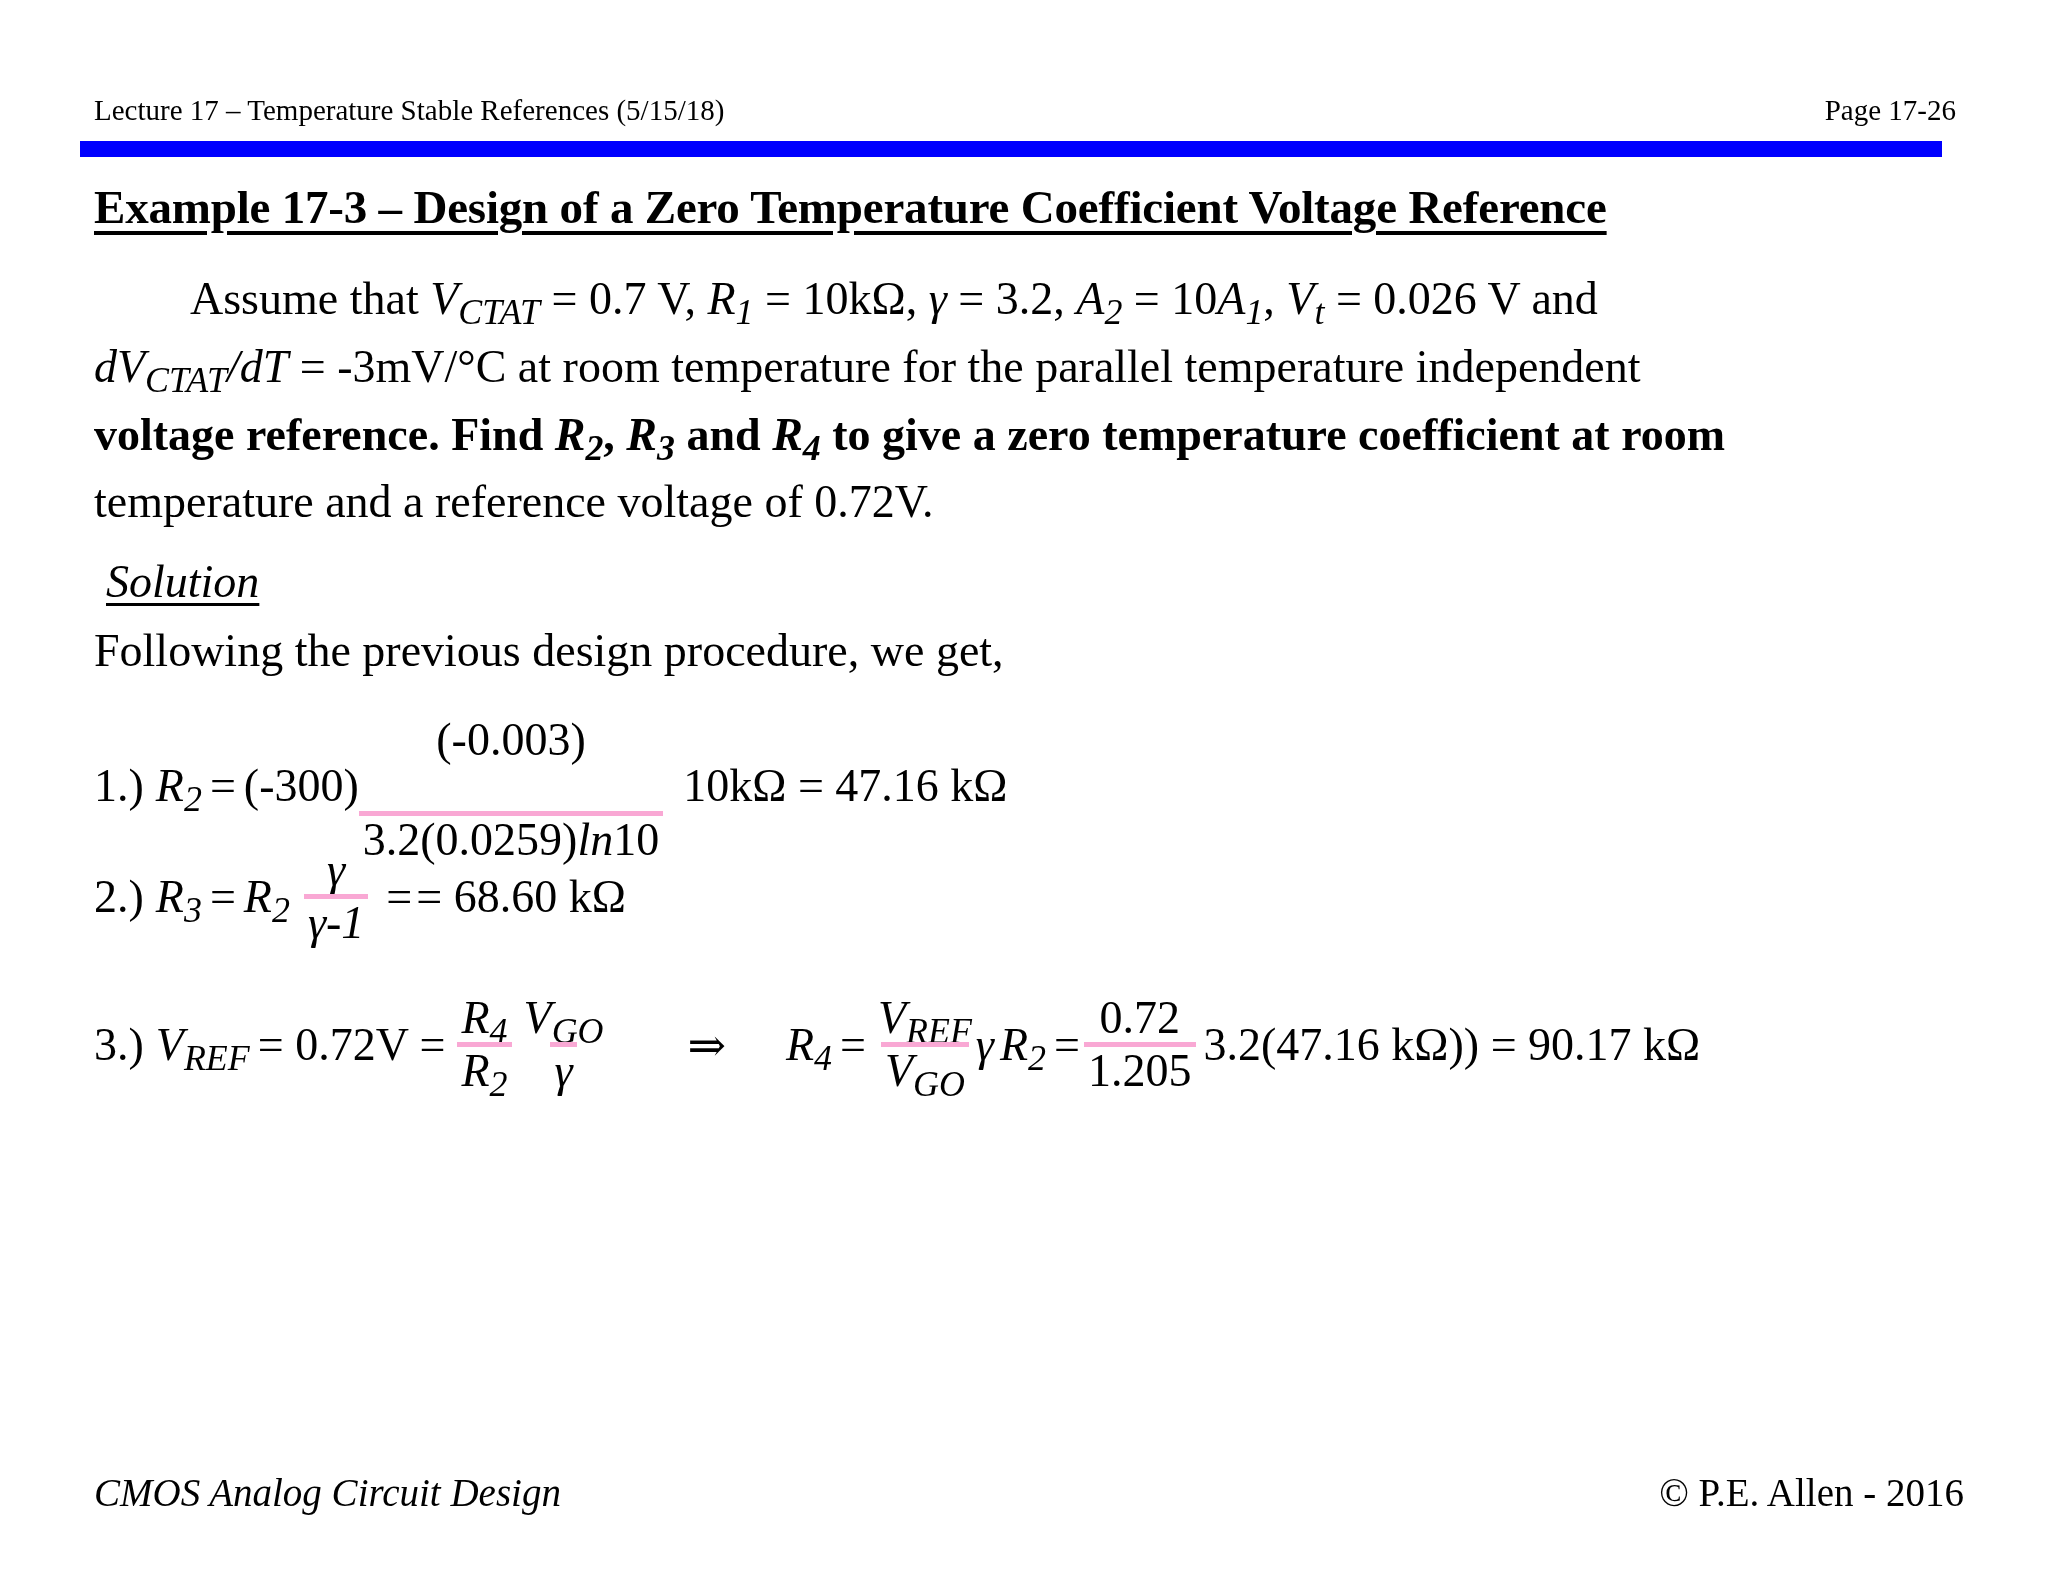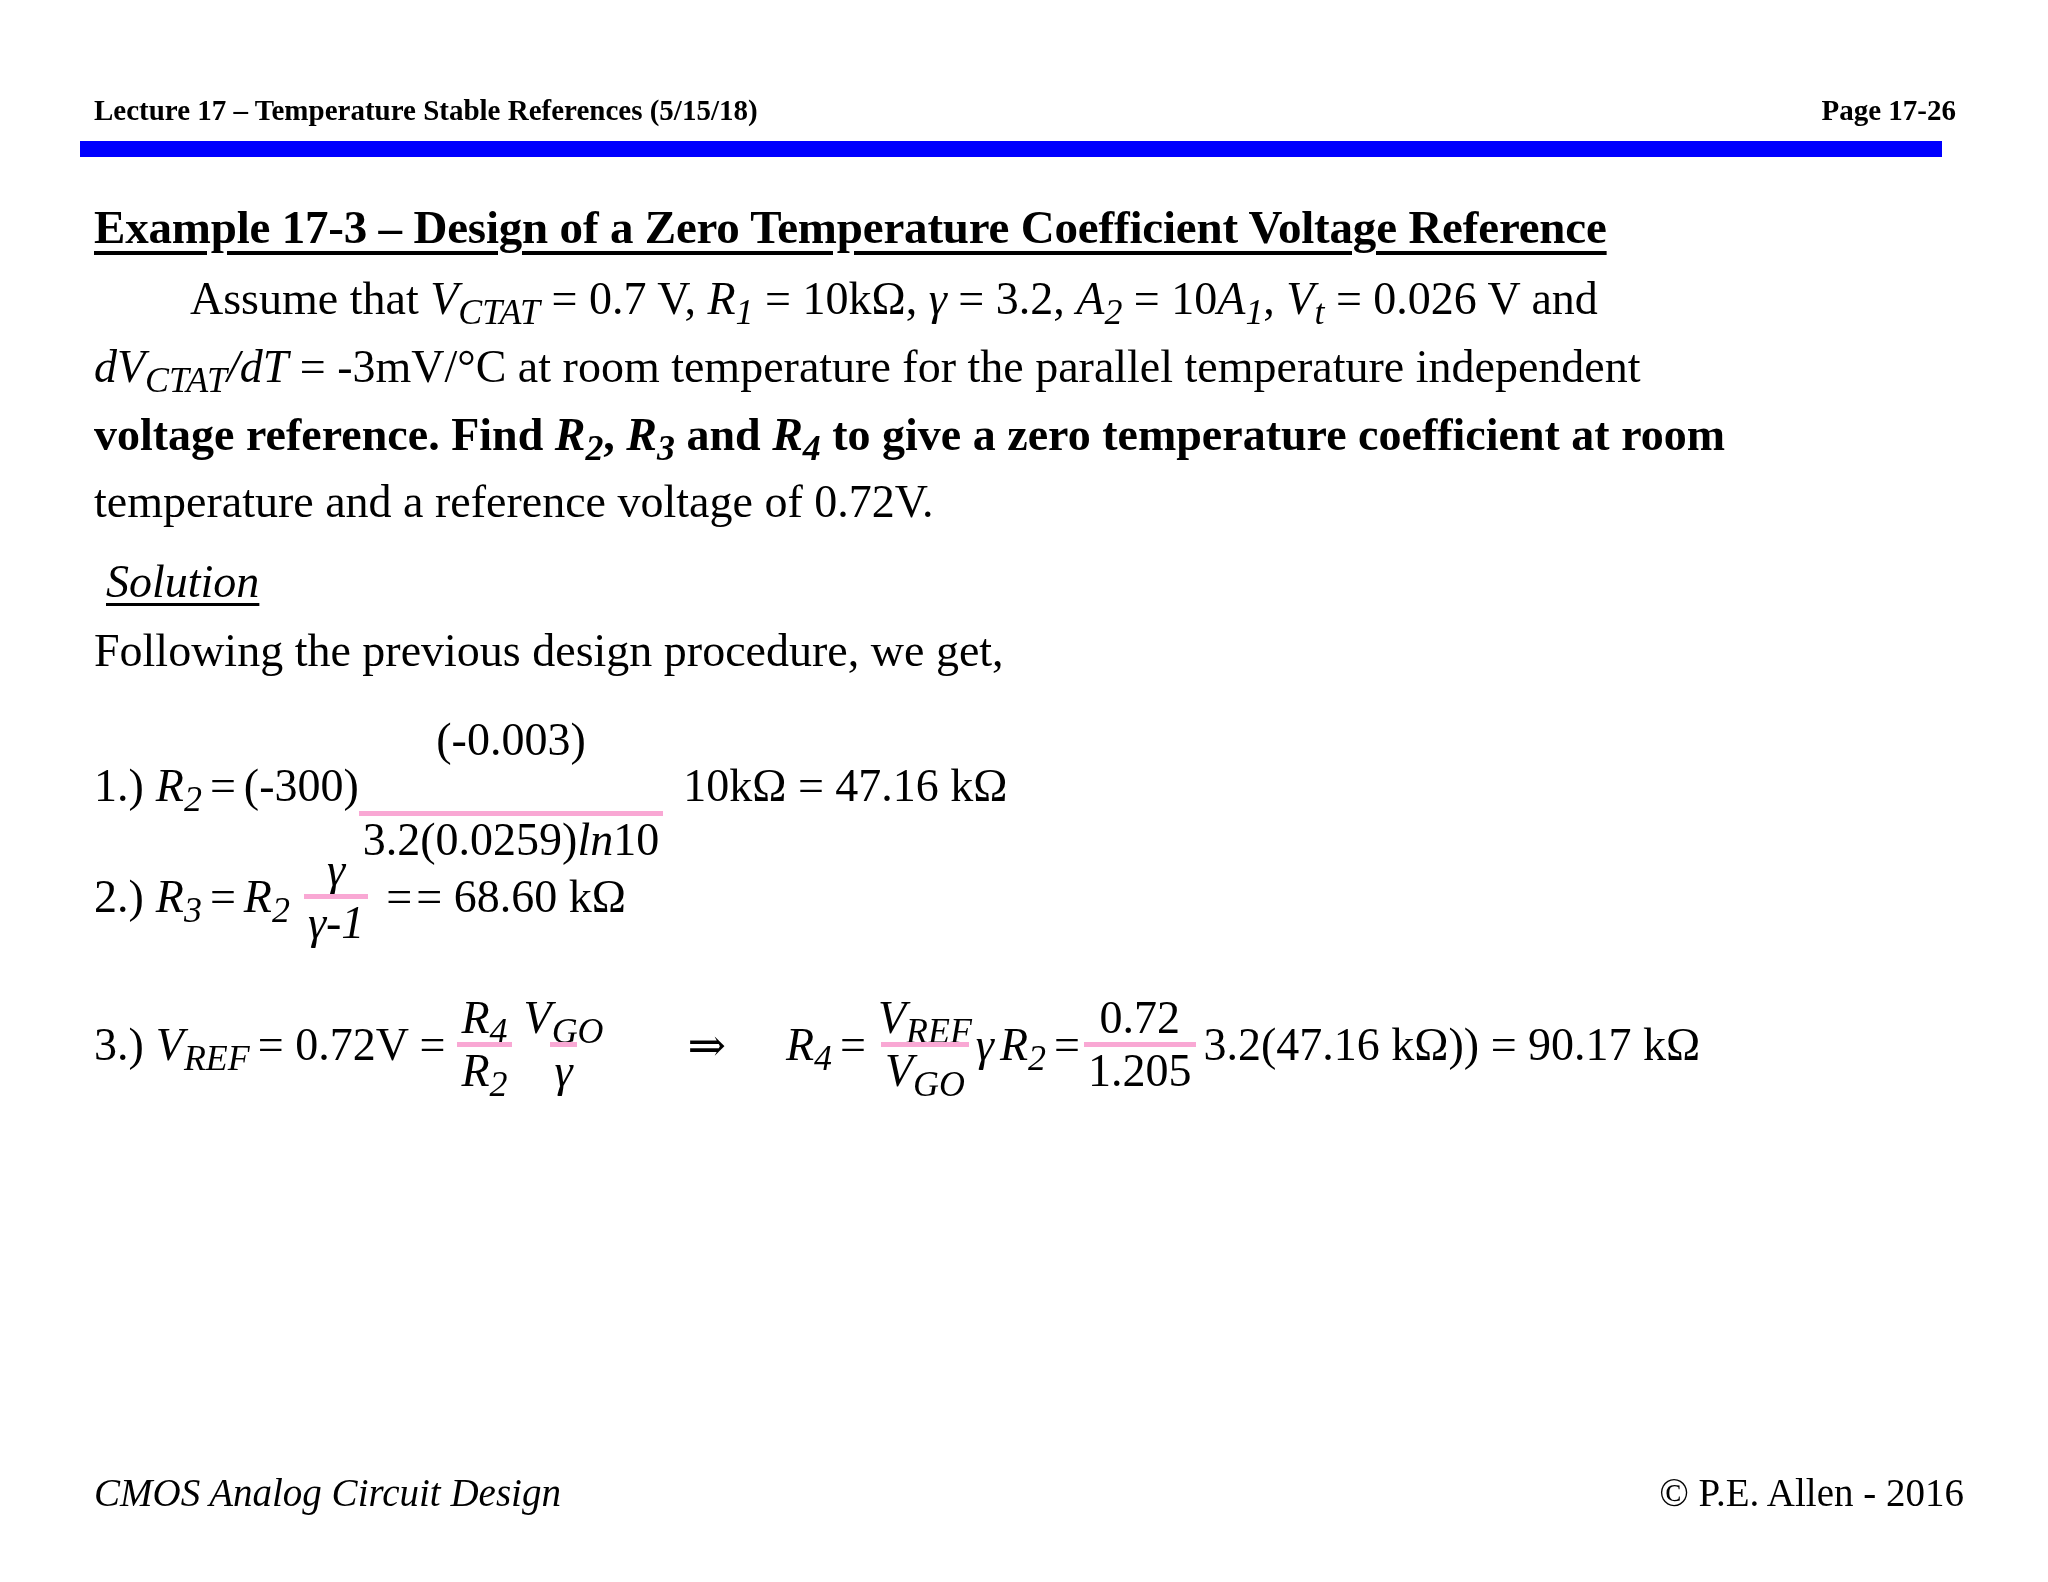--- a/index.html
+++ b/index.html
@@ -1,40 +1,40 @@
 <!DOCTYPE html>
 <html><head>
 <meta charset="utf-8">
 <style>
   html, body { margin: 0; padding: 0; background: #ffffff; }
   body { width: 2048px; height: 1582px; position: relative; overflow: hidden;
          font-family: "Liberation Serif", "DejaVu Serif", serif; color: #000; }
   .abs { position: absolute; white-space: nowrap; }
-  .hdr { font-size: 29px; font-weight: bold; }
+  .hdr { font-size: 29px; }
   .bar { position: absolute; left: 80px; top: 141px; width: 1862px; height: 16px; background: #0000ff; }
   .title { font-size: 47px; font-weight: bold; text-decoration: underline; text-decoration-thickness: 4px; text-underline-offset: 8px; letter-spacing: -0.2px; }
   .body { font-size: 46px; line-height: 1; }
   .i { font-style: italic; }
   sub { font-size: 0.78em; vertical-align: -0.28em; line-height: 0; }
   .sol { font-size: 46px; font-style: italic; text-decoration: underline; text-decoration-thickness: 3px; text-underline-offset: 6px; }
   .eq { font-size: 46px; display: flex; align-items: center; white-space: nowrap; }
   .frac { display: inline-flex; flex-direction: column; align-items: center; vertical-align: middle; margin: 0 4px; }
   .frac .num { padding: 0 4px; line-height: 1.05; }
   .frac .den { padding: 0 4px; line-height: 1.05; border-top: 5px solid #f9a8d4; }
   .sp { display: inline-block; }
   .foot { font-size: 39px; text-align: center; }
 </style>
 </head>
 <body>
 
 <div class="abs hdr" style="left:94px; top:94px;">Lecture 17 – Temperature Stable References (5/15/18)</div>
 <div class="abs hdr" style="right:92px; top:94px;">Page 17-26</div>
 <div class="bar"></div>
 
-<div class="abs title" style="left:94px; top:200px;">Example 17-3 – Design of a Zero Temperature Coefficient Voltage Reference</div>
+<div class="abs title" style="left:94px; top:180px;">Example 17-3 – Design of a Zero Temperature Coefficient Voltage Reference</div>
 
 <div class="abs body" style="left:190px; top:276px;">
   <span>Assume that </span><span class="i"><span>V</span><sub>CTAT</sub></span><span> = 0.7 V, </span><span class="i"><span>R</span><sub>1</sub></span><span> = 10kΩ, </span><span class="i">γ</span><span> = 3.2, </span><span class="i"><span>A</span><sub>2</sub></span><span> = 10</span><span class="i"><span>A</span><sub>1</sub></span><span>, </span><span class="i"><span>V</span><sub>t</sub></span><span> = 0.026 V and</span>
 </div>
 
 <div class="abs body" style="left:94px; top:344px;">
   <span class="i"><span>dV</span><sub>CTAT</sub><span>/dT</span></span><span> = -3mV/°C at room temperature for the parallel temperature independent</span>
 </div>
 
 <div class="abs body" style="left:94px; top:412px;font-weight:bold;">

